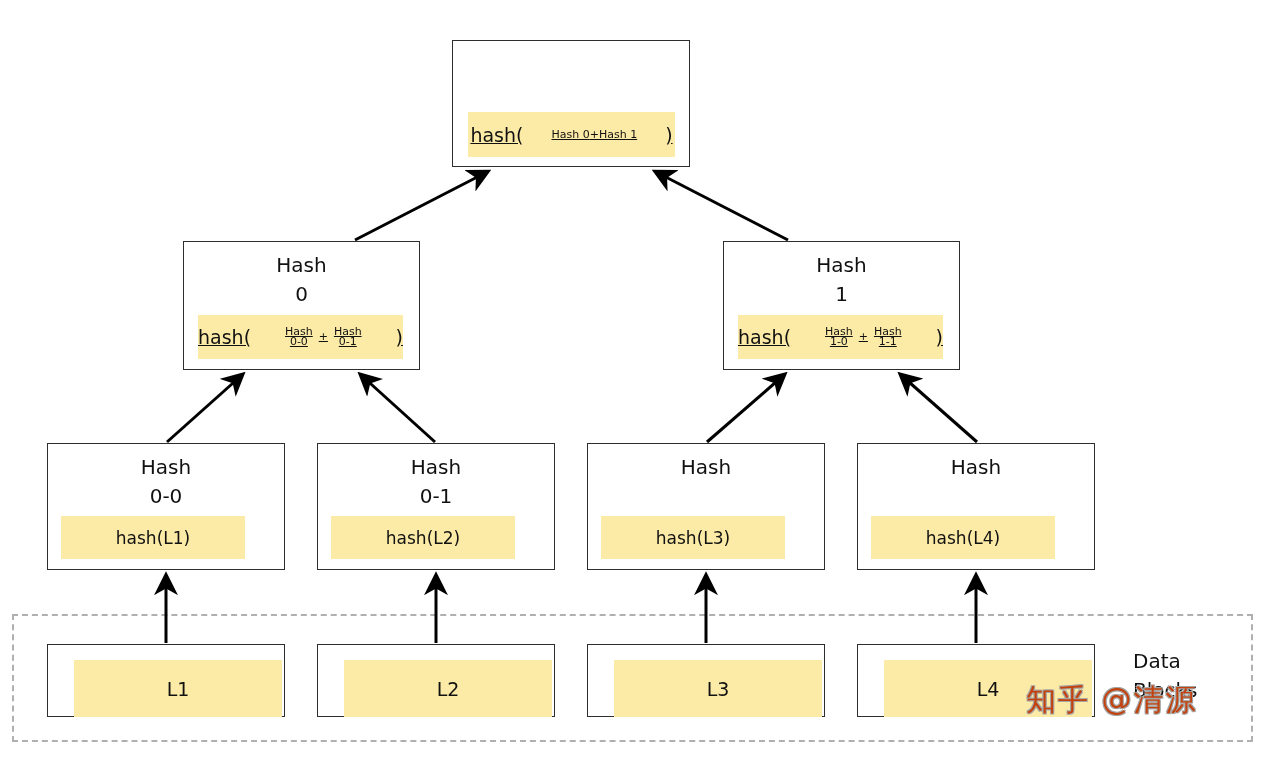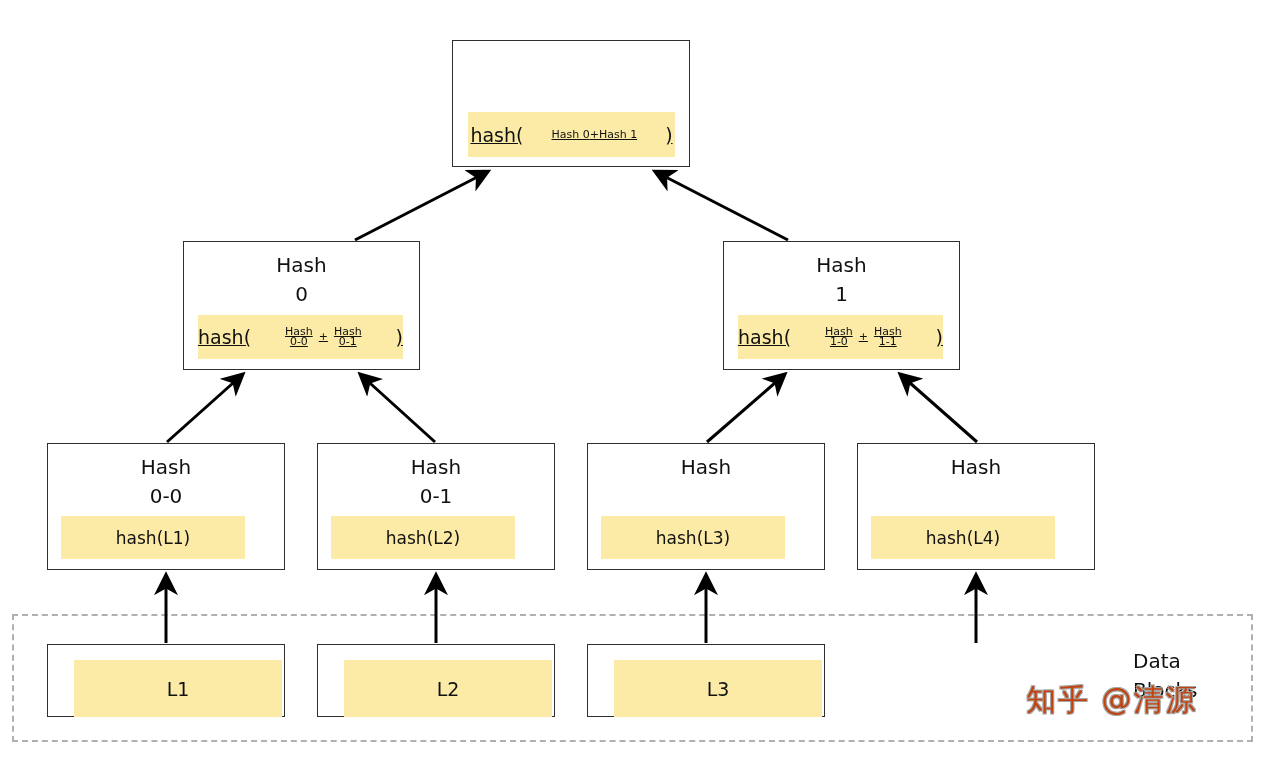--- a/index.html
+++ b/index.html
@@ -184,20 +184,25 @@
     </div>
   </div>
   <div class="node block block-l2">
     <div class="yellow">
       <span class="block-label">L2</span>
     </div>
   </div>
   <div class="node block block-l3">
     <div class="yellow">
       <span class="block-label">L3</span>
+    </div>
+  </div>
+  <div class="node block block-l4">
+    <div class="yellow">
+      <span class="block-label">L4</span>
     </div>
   </div>
 
   <div class="data-blocks-label">Data Blocks</div>
 
   <svg class="arrows" width="1268" height="759" viewBox="0 0 1268 759">
     <defs>
       <marker id="ah" viewBox="0 0 10 10" refX="8" refY="5" markerWidth="8" markerHeight="8" orient="auto">
         <path d="M 0 0 L 10 5 L 0 10 L 2.8 5 z"></path>
       </marker>

